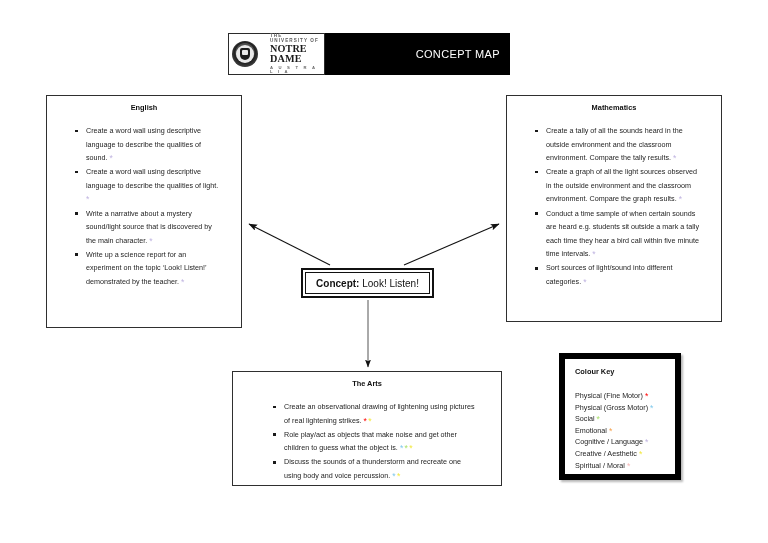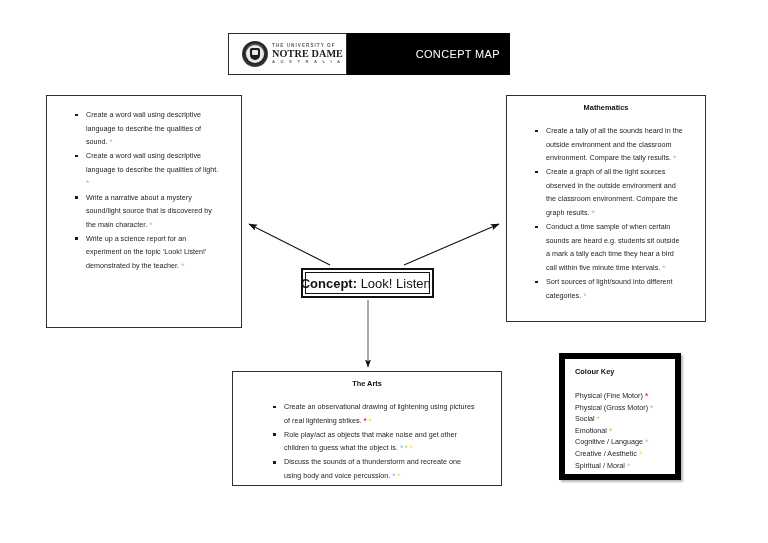--- a/index.html
+++ b/index.html
@@ -12,24 +12,24 @@
     position:relative;
   }
   #canvas{position:absolute;left:0;top:0;width:768px;height:543px;}
 
   
   .header{
     position:absolute;left:228px;top:33px;width:282px;height:42px;
     display:flex;align-items:stretch;
   }
   .logo-cell{
-    width:119px;height:42px;background:#ffffff;
+    width:97px;height:42px;background:#ffffff;
     border:1px solid #2b2b2b;
     box-sizing:border-box;
-    display:flex;align-items:center;gap:4px;padding:2px 3px;justify-content:flex-end;
+    display:flex;align-items:center;gap:12px;padding:2px 3px;justify-content:flex-end;
   }
   .crest{width:26px;height:26px;flex:0 0 26px;position:relative;}
   .crest .ring1{position:absolute;left:0;top:0;width:26px;height:26px;border-radius:50%;
      background:radial-gradient(circle at 50% 45%, #6f6f6f 0%, #4a4a4a 48%, #1f1f1f 52%, #3a3a3a 70%, #101010 100%);}
   .crest .ring2{position:absolute;left:4px;top:4px;width:18px;height:18px;border-radius:50%;
      background:#e9e9e9;}
   .crest .shield{position:absolute;left:8px;top:7px;width:10px;height:12px;background:#1c1c1c;
      border-radius:2px 2px 5px 5px;}
   .crest .shieldinner{position:absolute;left:10px;top:9px;width:6px;height:5px;background:#e9e9e9;border-radius:1px;}
   .logo-words{display:flex;flex-direction:column;justify-content:center;line-height:1;}
@@ -57,36 +57,36 @@
     margin:0 0 0.5px 0;padding-left:13px;
   }
   ul.blist li::before{
     content:"";position:absolute;left:2px;top:5.6px;width:2.6px;height:2.6px;background:#1a1a1a;
   }
   .ast{font-size:8.6px;line-height:0;vertical-align:-1px;letter-spacing:1.3px;}
 
   
   #english{left:46px;top:95px;width:196px;height:233px;}
   
-  #maths{left:506px;top:95px;width:200px;height:227px;}
+  #maths{left:506px;top:95px;width:216px;height:227px;}
   
   #arts{left:232px;top:371px;width:270px;height:115px;}
   #arts ul.blist{padding-left:26px;padding-right:14px;}
 
   
   #concept{
     position:absolute;left:301px;top:268px;width:133px;height:30px;
     border:2px solid #111;background:#ffffff;box-sizing:border-box;
     padding:2px;
   }
   #concept .inner{
     width:100%;height:100%;border:1px solid #111;box-sizing:border-box;
     display:flex;align-items:center;justify-content:center;
   }
-  #concept .txt{font-size:13px;color:#111;white-space:nowrap;}
+  #concept .txt{font-size:10px;color:#111;white-space:nowrap;}
   #concept .txt b{font-weight:700;}
 
   
   #colourkey{
     left:559px;top:353px;width:122px;height:127px;
     border:6px solid #000000;
     box-shadow:2px 2px 2px rgba(0,0,0,0.28);
   }
   #colourkey .ck-title{font-weight:700;font-size:7.4px;margin:8px 0 0 10px;color:#111;}
   #colourkey ul{list-style:none;margin:14px 0 0 10px;padding:0;}
@@ -124,20 +124,21 @@
       <marker id="ah" markerWidth="9" markerHeight="9" refX="7.5" refY="3" orient="auto" markerUnits="strokeWidth">
         <path d="M0,0 L8,3 L0,6 L1.7,3 z" fill="#111"></path>
       </marker>
     </defs>
     <line x1="330" y1="265" x2="249" y2="224" stroke="#111" stroke-width="1.1" marker-end="url(#ah)"></line>
     <line x1="404" y1="265" x2="499" y2="224" stroke="#111" stroke-width="1.1" marker-end="url(#ah)"></line>
     <line x1="368" y1="300" x2="368" y2="367" stroke="#555" stroke-width="1.0" marker-end="url(#ah)"></line>
   </svg>
 
   <div class="box" id="english">
+    <div class="box-title">English</div>
     <ul class="blist">
         <li><span>Create a word wall using descriptive language to describe the qualities of sound. </span><span class="ast" style="color: rgb(191, 179, 224);">*</span></li>
         <li><span>Create a word wall using descriptive language to describe the qualities of light. </span><span class="ast" style="color: rgb(191, 179, 224);">*</span></li>
         <li><span>Write a narrative about a mystery sound/light source that is discovered by the main character. </span><span class="ast" style="color: rgb(191, 179, 224);">*</span></li>
         <li><span>Write up a science report for an experiment on the topic ‘Look! Listen!’ demonstrated by the teacher. </span><span class="ast" style="color: rgb(191, 179, 224);">*</span></li>
       </ul>
   </div>
 
   <div class="box" id="maths">
     <div class="box-title">Mathematics</div>

